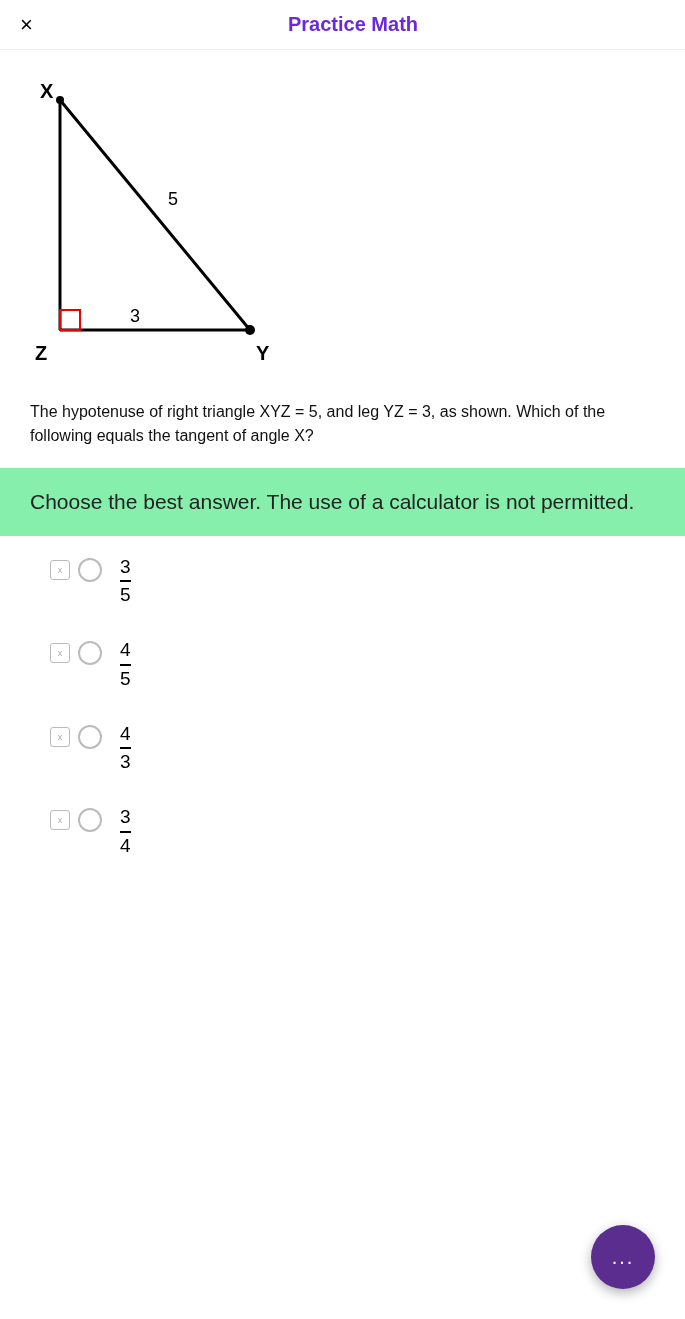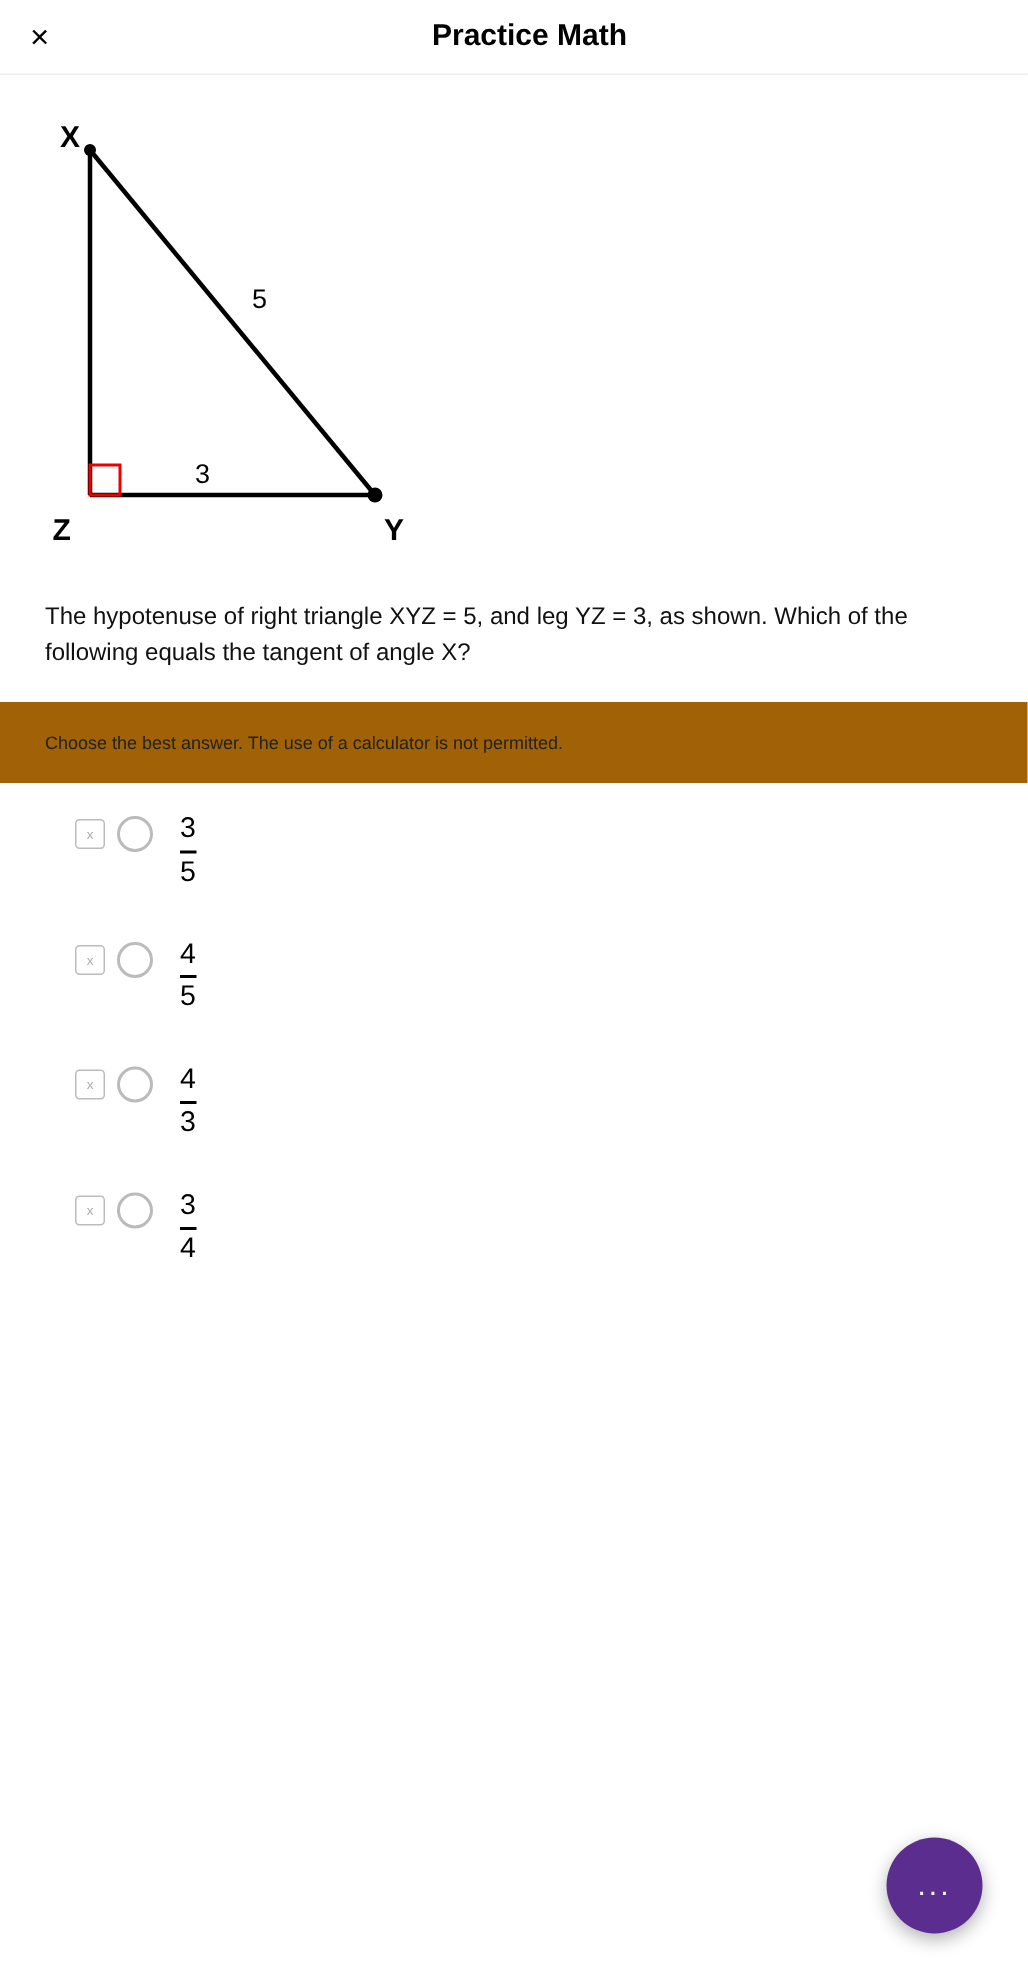--- a/index.html
+++ b/index.html
@@ -27,42 +27,42 @@
       left: 20px;
       font-size: 22px;
       color: #000;
       cursor: pointer;
       font-weight: 300;
       line-height: 1;
     }
     .header-title {
       font-size: 20px;
       font-weight: 700;
-      color: #000000;
+      color: #6d28d9;
       padding-left: 21px;
     }
 
     
     .diagram-area {
       padding: 20px 30px 10px 30px;
     }
 
     
     .question-text {
       padding: 10px 30px 20px 30px;
       font-size: 16px;
       line-height: 1.5;
       color: #111;
     }
 
     
     .hint-box {
-      background: #a16207;
+      background: #86efac;
       padding: 18px 30px;
-      font-size: 12px;
+      font-size: 21px;
       line-height: 1.5;
       color: #222;
       margin-bottom: 10px;
     }
 
     
     .answers {
       padding: 10px 50px;
     }
     .answer-option {

